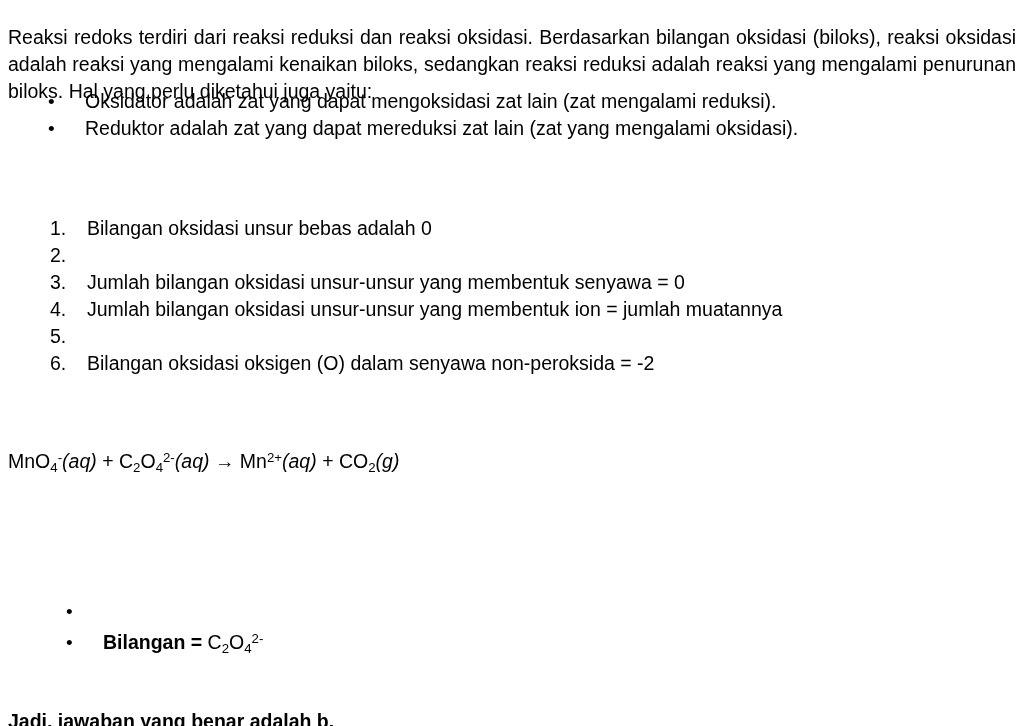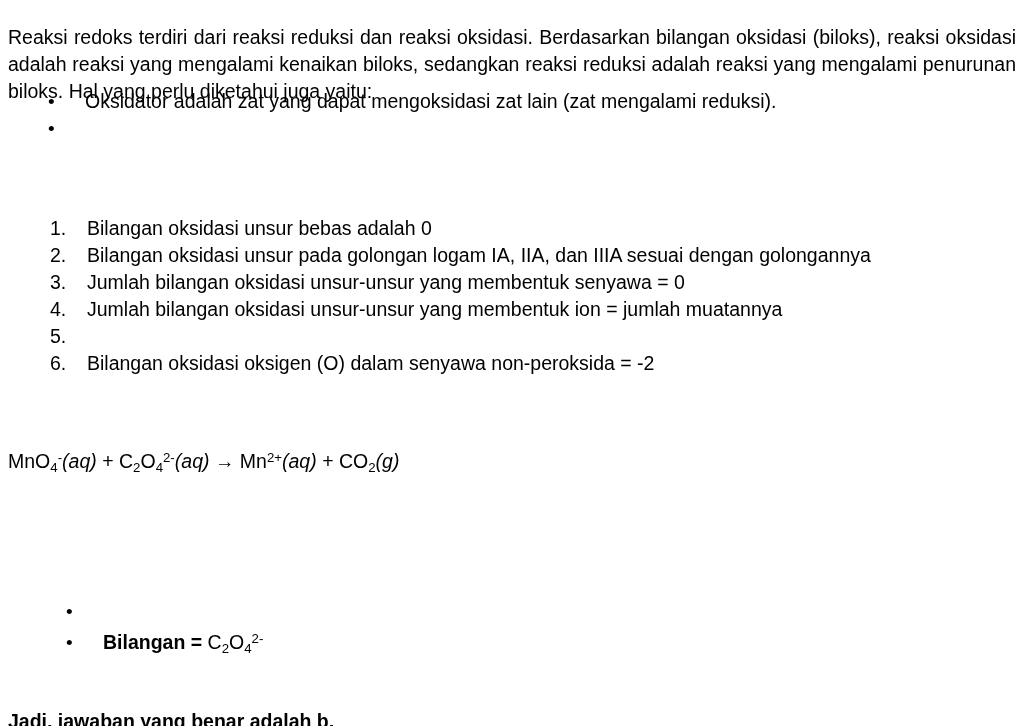--- a/index.html
+++ b/index.html
@@ -192,32 +192,32 @@
 
   <p class="intro">Reaksi redoks terdiri dari reaksi reduksi dan reaksi oksidasi. Berdasarkan bilangan oksidasi (biloks), reaksi oksidasi adalah reaksi yang mengalami kenaikan biloks, sedangkan reaksi reduksi adalah reaksi yang mengalami penurunan biloks. Hal yang perlu diketahui juga yaitu:</p>
 
   <ul class="bullet-list">
     <li>
       <span class="bul">•</span>
       <span>Oksidator adalah zat yang dapat mengoksidasi zat lain (zat mengalami reduksi).</span>
     </li>
     <li>
       <span class="bul">•</span>
+      <span>Reduktor adalah zat yang dapat mereduksi zat lain (zat yang mengalami oksidasi).</span>
     </li>
   </ul>
 
 
   <ol class="num-list">
     <li>
       <span class="num">1.</span>
       <span>Bilangan oksidasi unsur bebas adalah 0</span>
     </li>
     <li>
       <span class="num">2.</span>
-      <span>Bilangan oksidasi unsur pada golongan logam IA, IIA, dan IIIA sesuai dengan golongannya</span>
     </li>
     <li>
       <span class="num">3.</span>
       <span>Jumlah bilangan oksidasi unsur-unsur yang membentuk senyawa = 0</span>
     </li>
     <li>
       <span class="num">4.</span>
       <span>Jumlah bilangan oksidasi unsur-unsur yang membentuk ion = jumlah muatannya</span>
     </li>
     <li>

